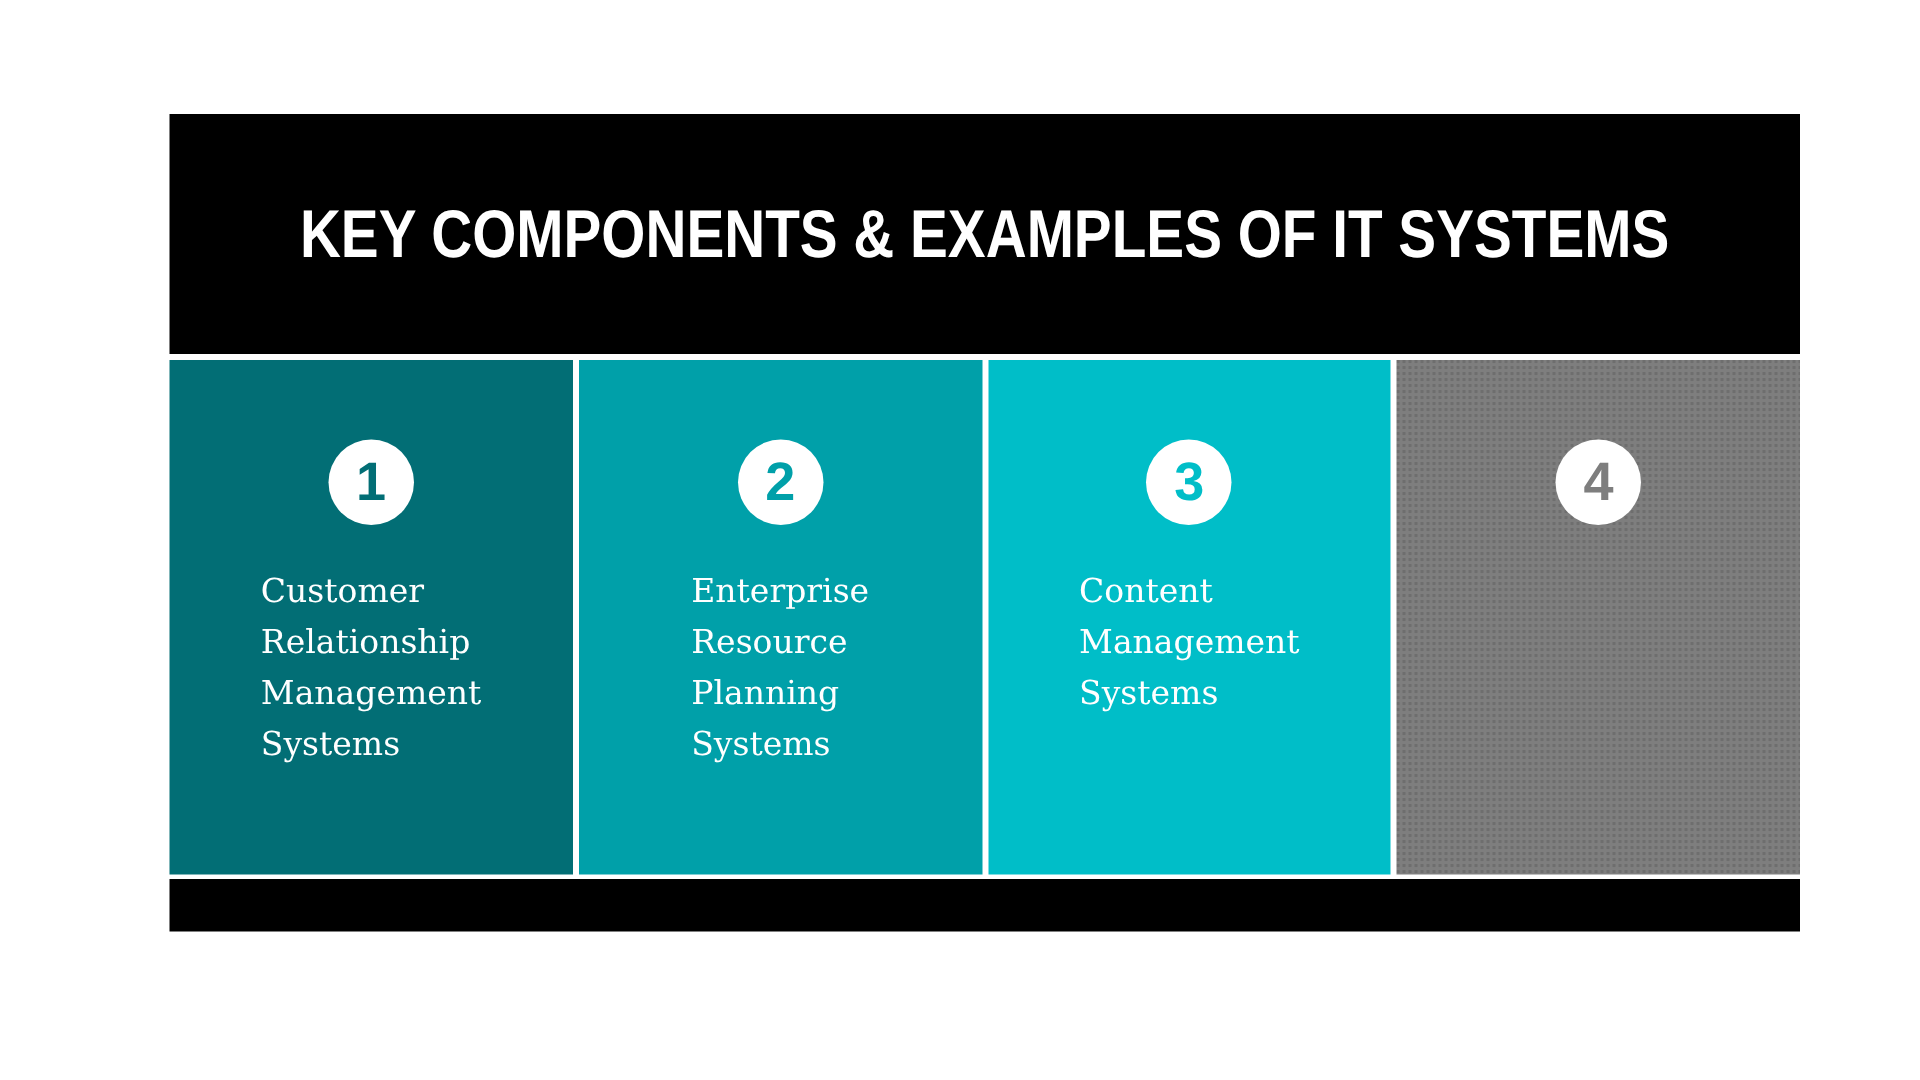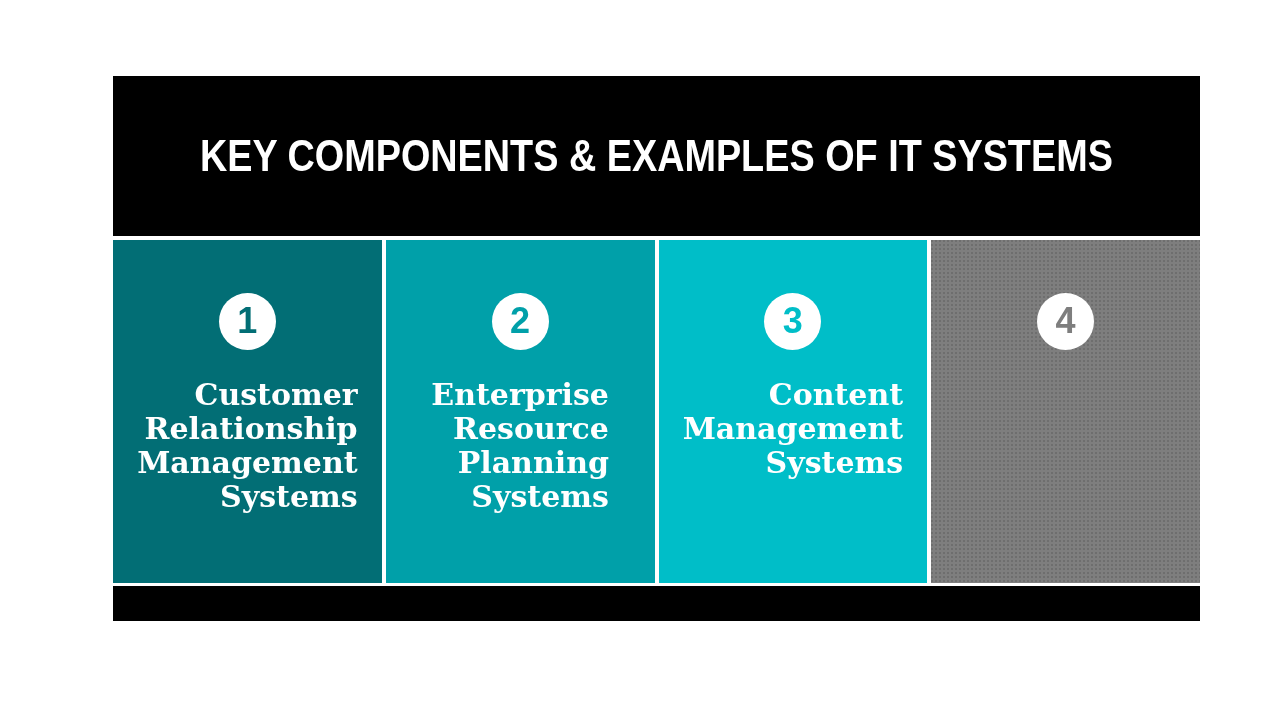--- a/index.html
+++ b/index.html
@@ -71,24 +71,24 @@
     font-size: 36px;
     font-weight: bold;
     line-height: 1;
     font-family: "Liberation Sans", sans-serif;
     padding-bottom: 2px;
   }
   .card-label {
     margin-top: 28px;
     color: #ffffff;
     font-family: "DejaVu Serif", serif;
-    font-weight: bold;
-    font-size: 30px;
+    font-weight: normal;
+    font-size: 22px;
     line-height: 34px;
-    text-align: right;
+    text-align: left;
     white-space: pre-line;
   }
   
   .footer-band {
     position: absolute;
     left: 97px; top: 586px;
     width: 1087px; height: 35px;
     background: #000000;
   }
 </style>

